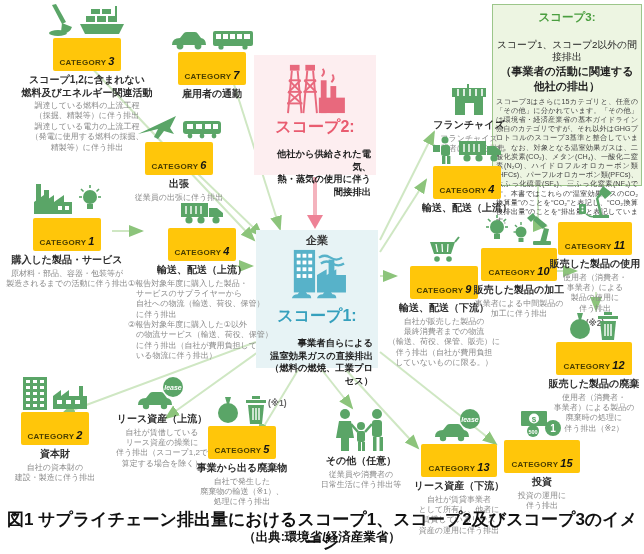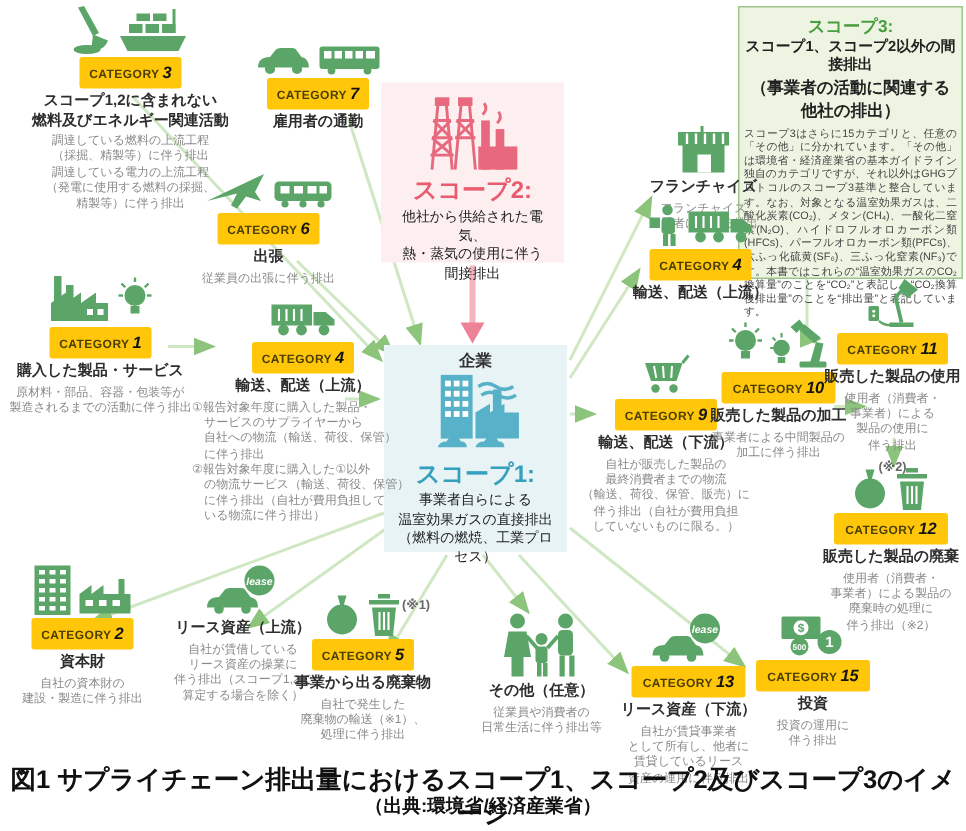--- a/index.html
+++ b/index.html
@@ -3,39 +3,39 @@
 <meta charset="utf-8">
 <style>
   html,body{margin:0;padding:0;background:#fff;}
   #stage{position:relative;width:644px;height:554px;background:#fff;overflow:hidden;
          font-family:"Liberation Sans","DejaVu Sans",sans-serif;}
   #lines{position:absolute;left:0;top:0;z-index:0;}
   .ln{stroke:#cfe7c3;stroke-width:2;fill:none;}
   .cat{position:absolute;text-align:center;z-index:2;}
   .icons{display:flex;justify-content:center;align-items:flex-end;gap:4px;color:#5aa567;margin-bottom:2px;min-height:20px;}
   .icon{display:inline-block;line-height:0;}
-  .badge{display:inline-block;background:#ffc60a;padding:1px 7px 2px;border-radius:2px;white-space:nowrap;}
+  .badge{display:inline-block;background:#ffc60a;padding:13px 7px 2px;border-radius:2px;white-space:nowrap;}
   .badge .bl{font-size:8px;font-weight:bold;color:#4a3e00;letter-spacing:.3px;}
   .badge .num{font-size:11px;font-weight:bold;font-style:italic;color:#141414;margin-left:2px;}
   .title{font-weight:bold;font-size:10px;color:#2e2e2e;margin-top:3px;line-height:1.25;white-space:pre-line;}
   .desc{font-size:8px;color:#8a8a8a;margin-top:2px;line-height:1.3;white-space:pre-line;}
   .note{font-size:8.5px;color:#666;font-weight:bold;margin-top:4px;}
   .scopebox{position:absolute;z-index:1;text-align:center;box-sizing:border-box;padding:6px 5px;}
   #scope2-box{left:254px;top:55px;width:122px;height:120px;background:#fdeef0;}
   #scope2-box .stitle{color:#e95c70;}
   #scope2-box .icons{color:#e8697d;}
   #scope1-box{left:256px;top:230px;width:122px;height:138px;background:#e7f3f5;padding-top:3px;}
   #scope1-box .stitle{color:#35a0bd;}
   #scope1-box .icons{color:#57b2c9;}
   .stitle{font-size:16px;font-weight:bold;margin-top:2px;}
-  .sbody{font-size:9.3px;font-weight:normal;color:#222;line-height:1.35;white-space:pre-line;margin-top:0;}
+  .sbody{font-size:9.3px;font-weight:bold;color:#222;line-height:1.35;white-space:pre-line;margin-top:10px;text-align:right;}
   .company{font-size:11px;font-weight:bold;color:#333;}
   #scope3-box{left:492px;top:4px;width:150px;height:182px;background:#edf5e2;border:1px solid #9cc68a;padding:5px 3px;}
   #scope3-box .s3title{font-size:11.5px;font-weight:bold;color:#4a9e3f;}
-  #scope3-box .s3sub{font-size:9.8px;font-weight:bold;color:#222;line-height:1.2;margin-top:1px;}
+  #scope3-box .s3sub{font-size:9.8px;font-weight:normal;color:#222;line-height:1.2;margin-top:14px;}
   #scope3-box .s3sub2{font-size:11px;font-weight:bold;color:#222;margin-top:1px;}
   #scope3-box .s3body{font-size:7.2px;color:#444;line-height:1.28;text-align:justify;margin-top:3px;}
   #note1{position:absolute;left:268px;top:394px;z-index:2;}
   .caption{position:absolute;left:0;width:644px;text-align:center;font-weight:bold;color:#111;z-index:2;}
   #cap1{top:508px;font-size:17px;}
   #cap2{top:529px;font-size:12.5px;}
 </style>
 </head>
 <body>
 

